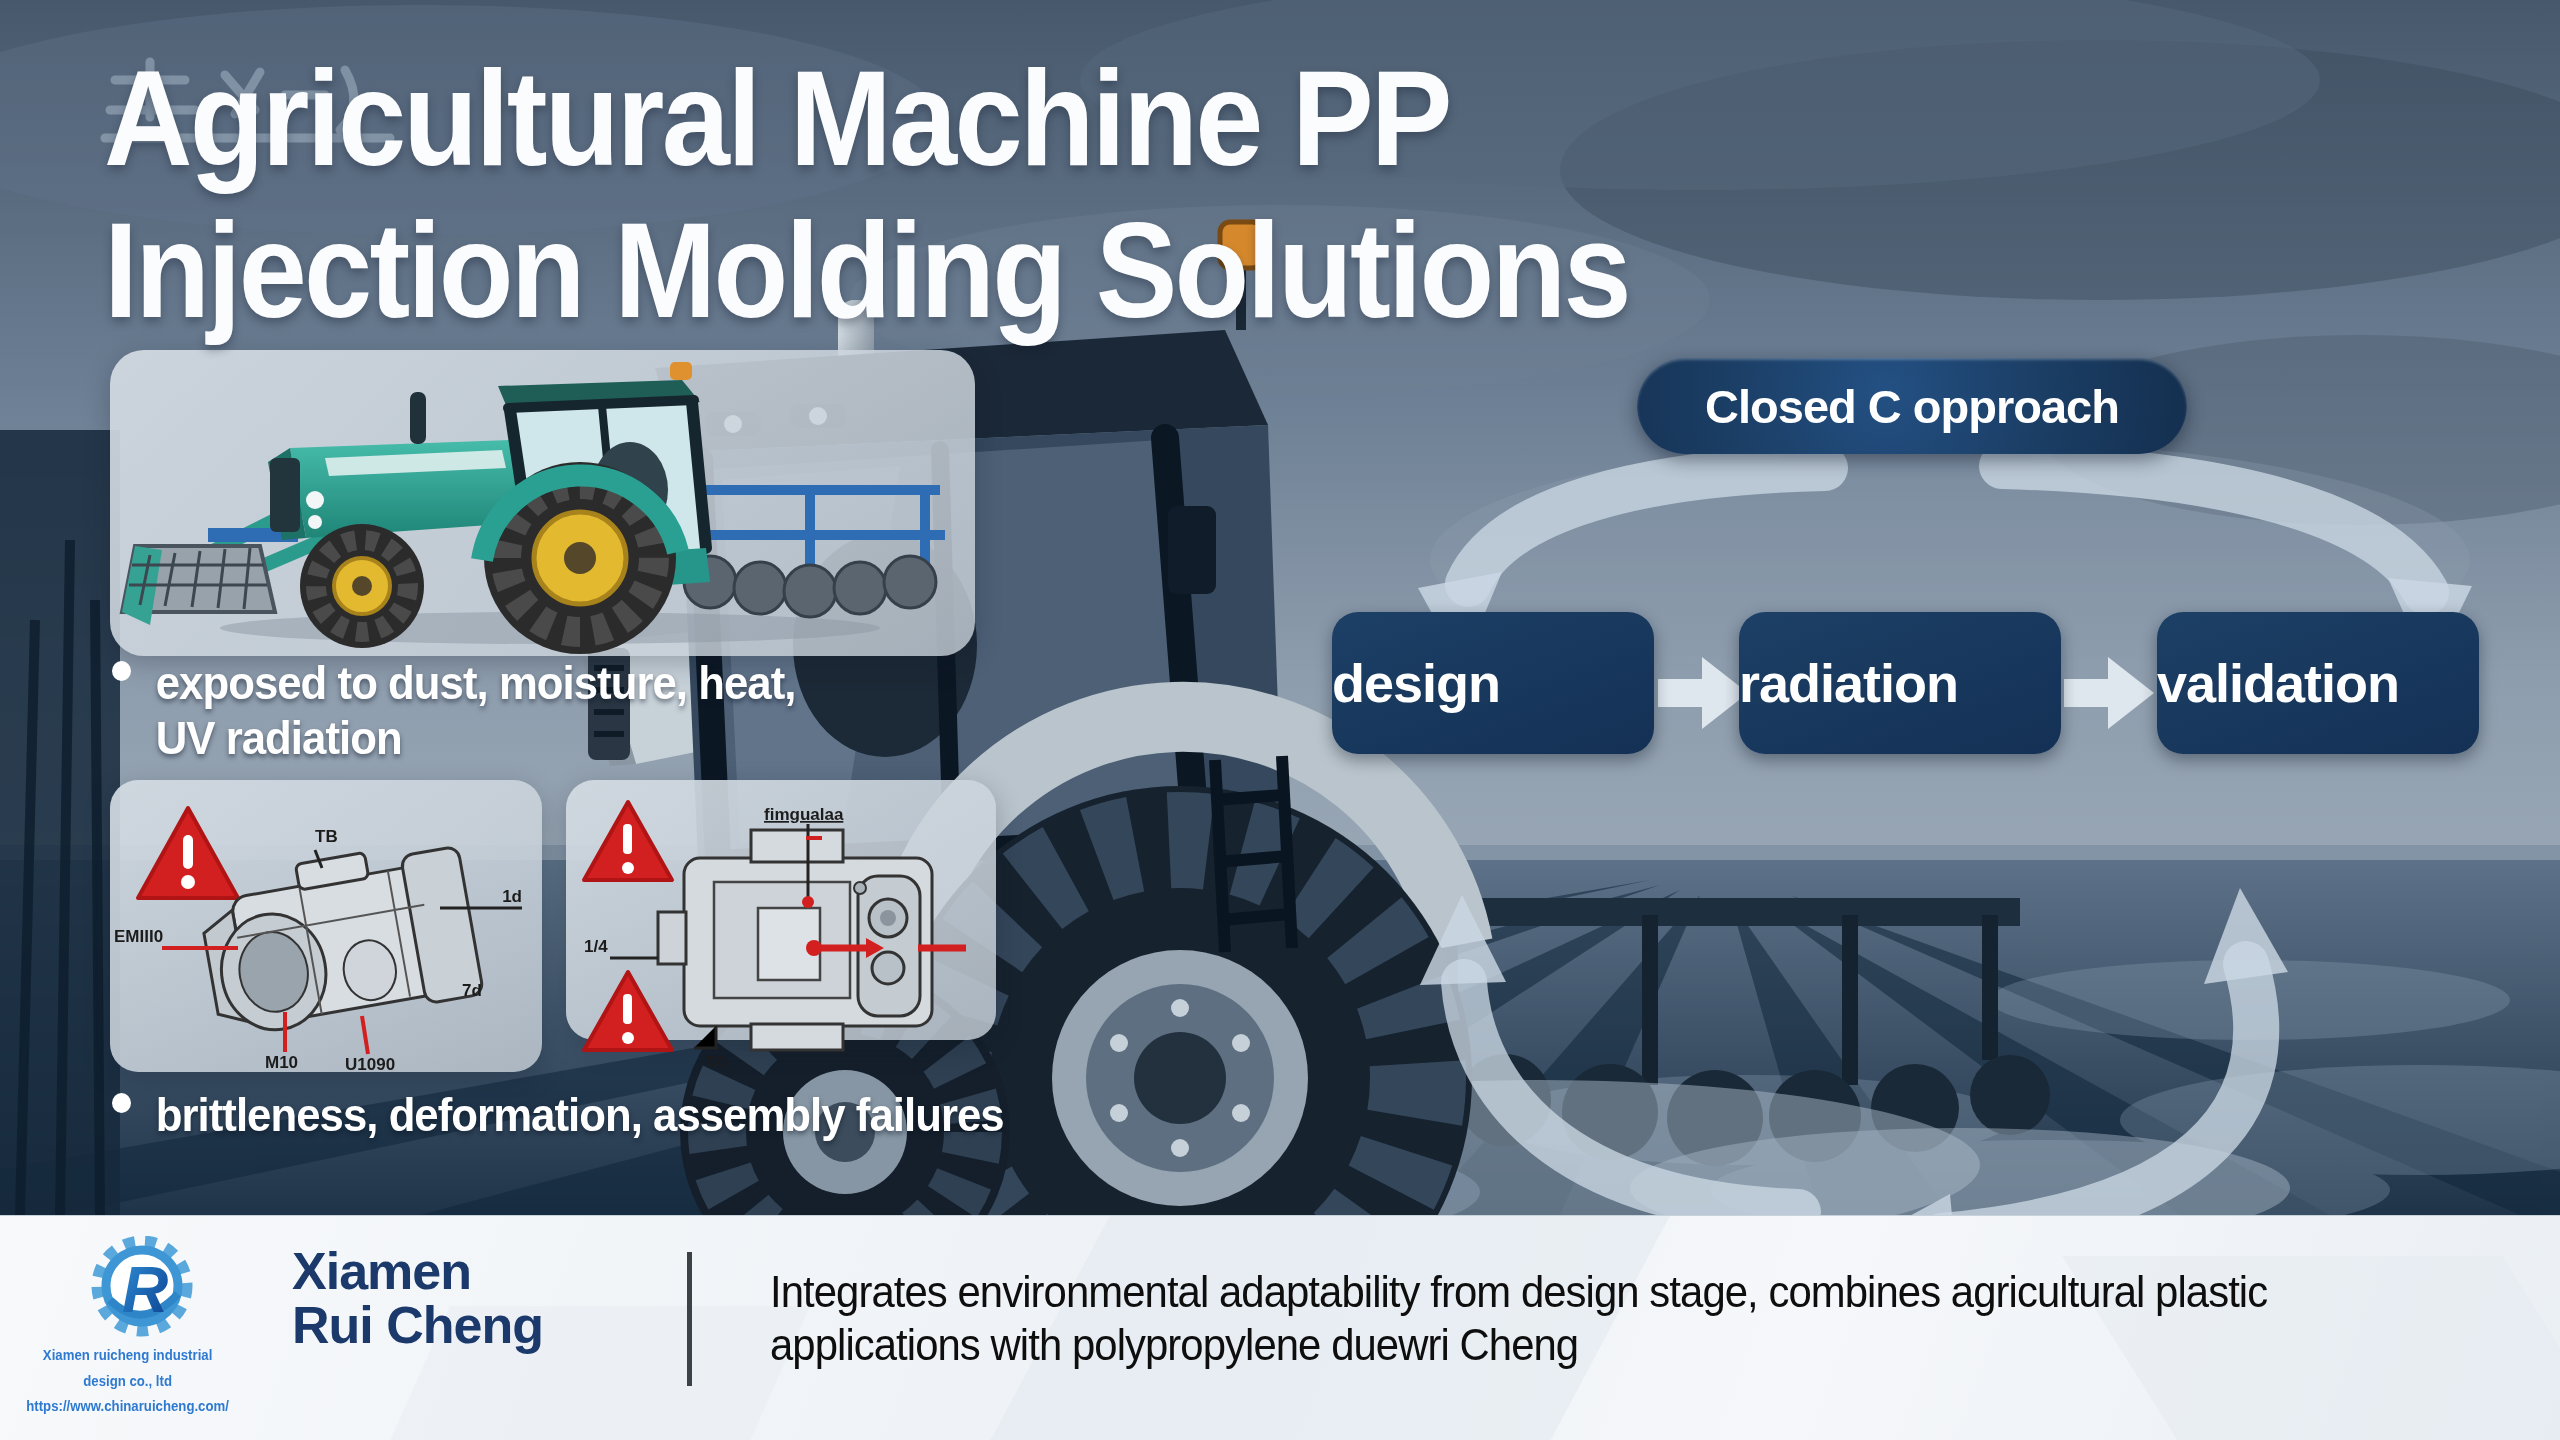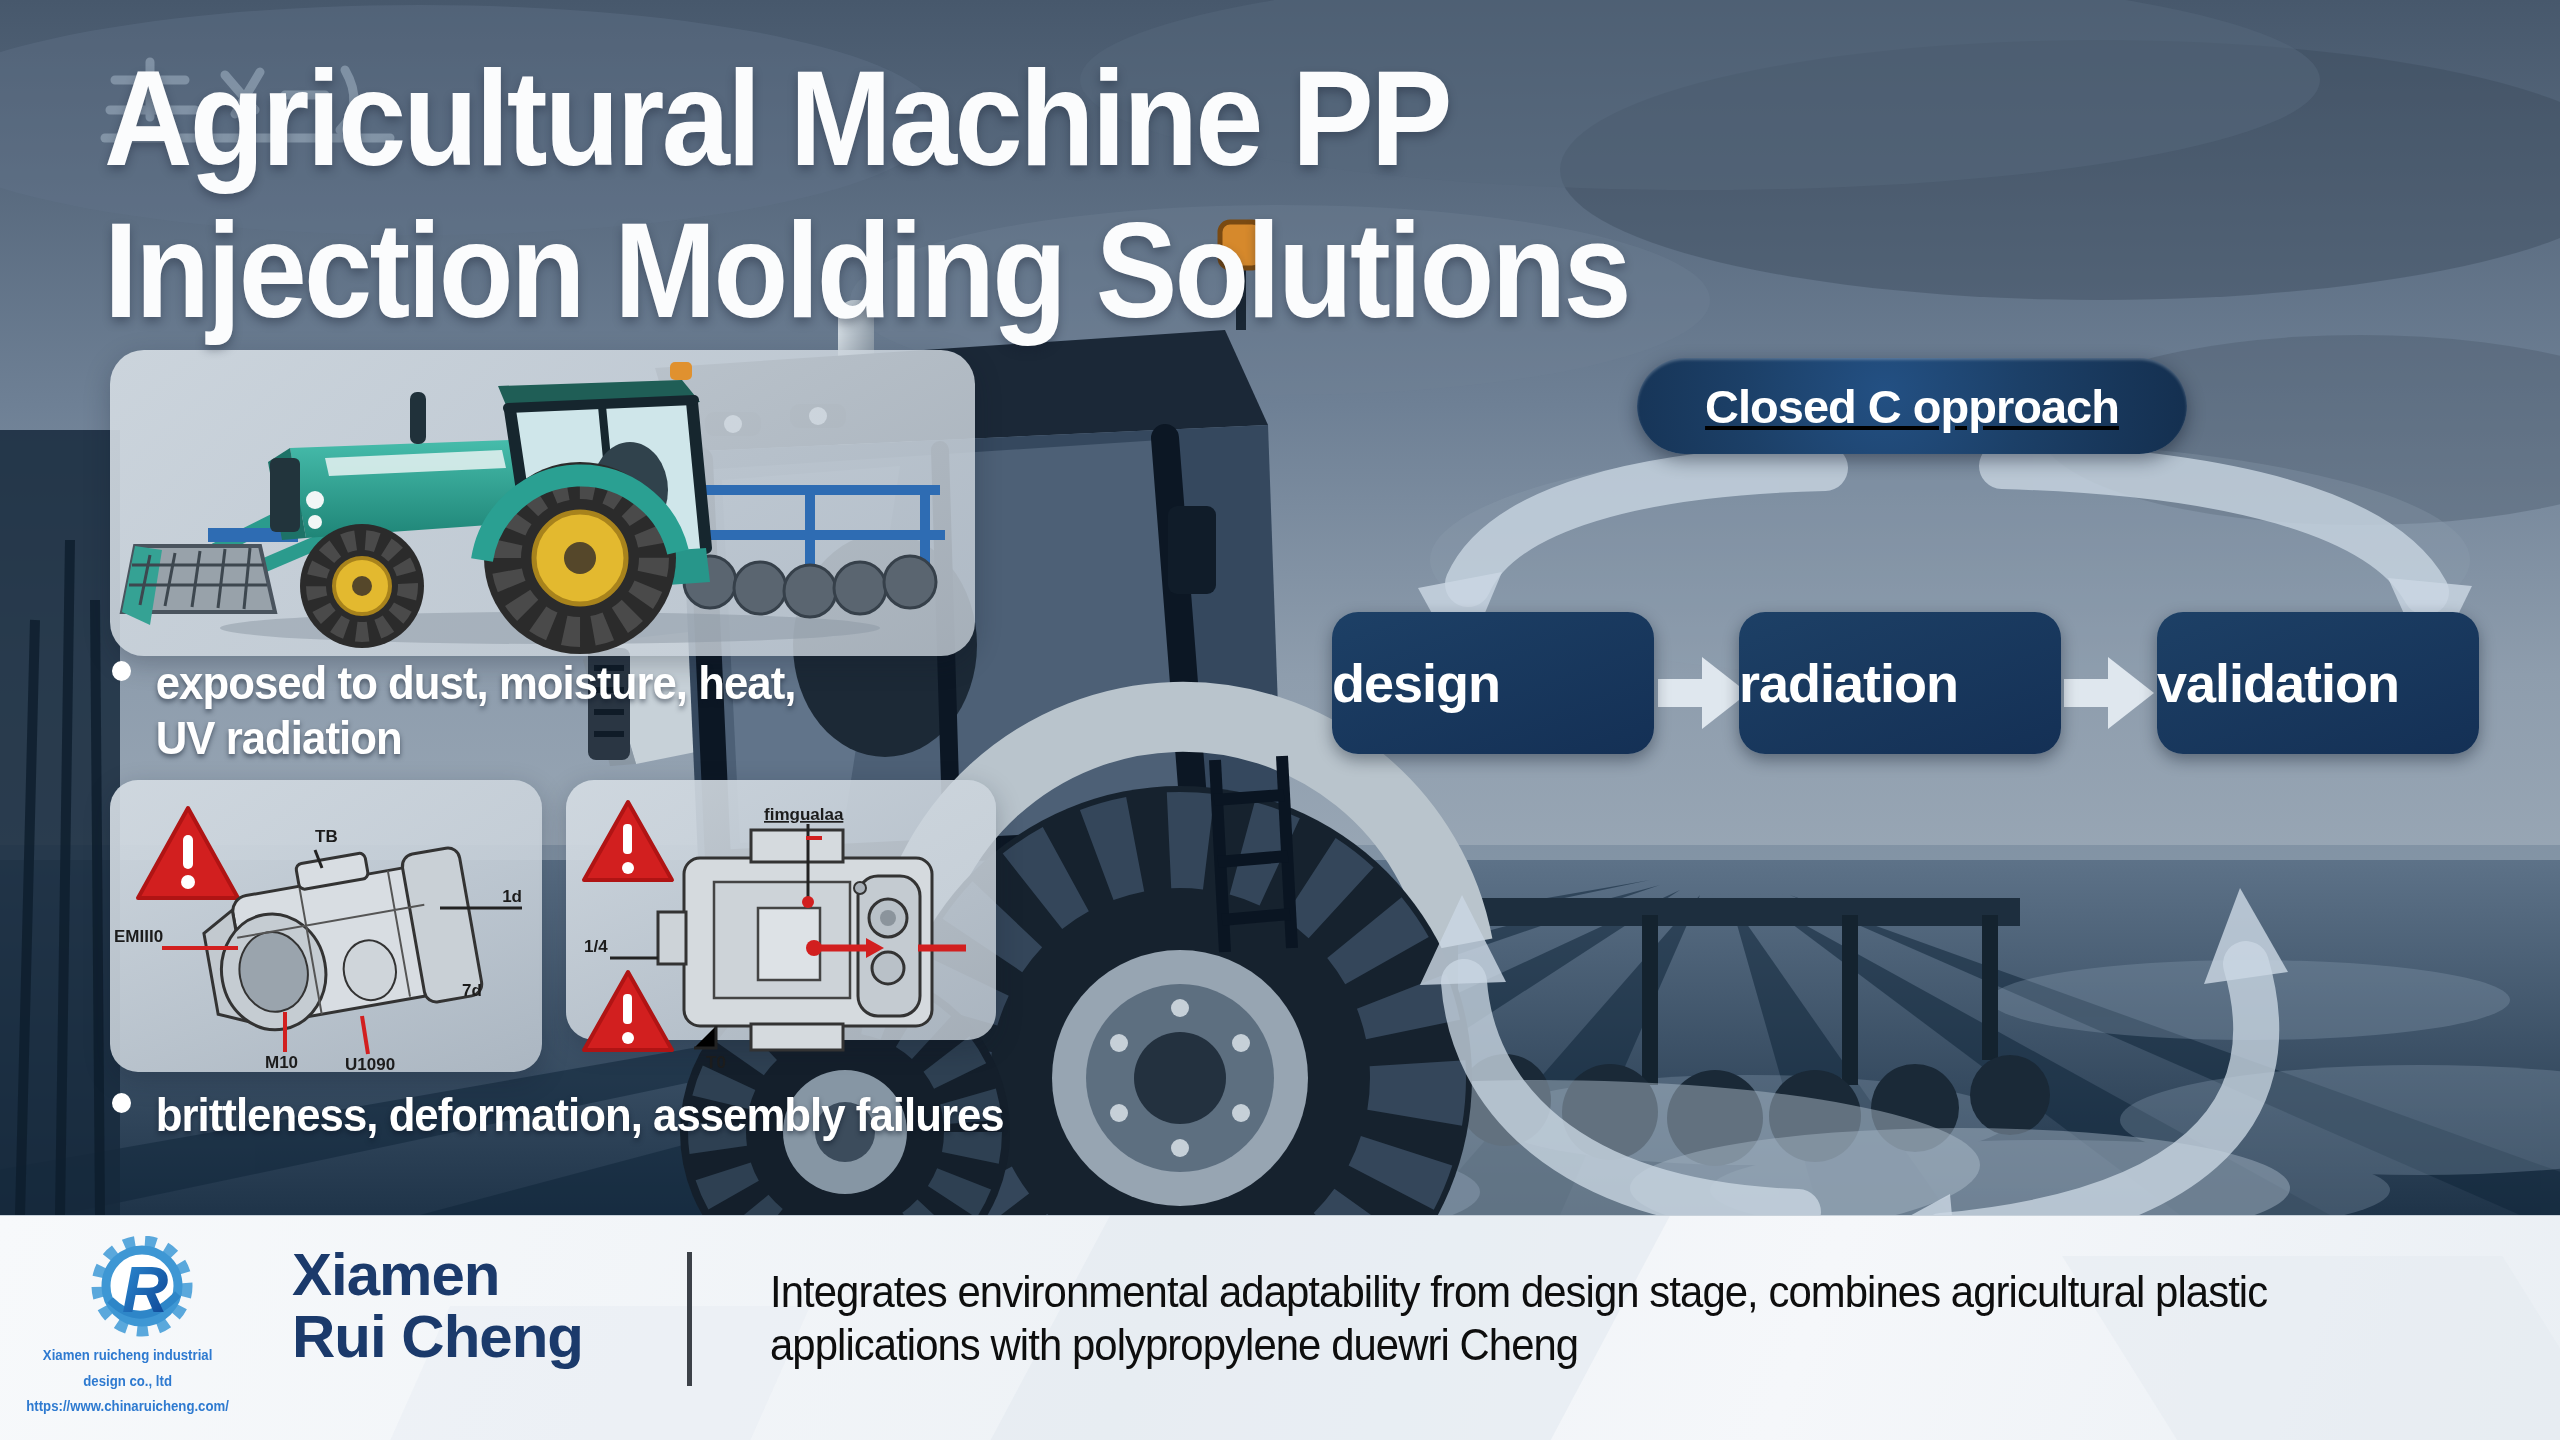--- a/index.html
+++ b/index.html
@@ -16,35 +16,35 @@
          border-radius:34px;box-shadow:0 8px 26px rgba(15,25,40,.25);z-index:3;}
   .bullet{z-index:4;color:#ffffff;font-weight:bold;font-size:46px;line-height:1.2;
           letter-spacing:-1px;transform:scaleX(.95);transform-origin:left top;
           text-shadow:0 3px 6px rgba(10,20,35,.5);}
   .bullet .dot{display:inline-block;width:20px;height:20px;border-radius:50%;
           background:#fff;margin-right:26px;vertical-align:18px;}
   
   #flow-pill{left:1637px;top:358px;width:550px;height:96px;z-index:4;
       background:radial-gradient(circle at 45% 35%, #235083 0%, #1c4068 45%, #142f4f 100%);
       border-radius:60px;display:flex;align-items:center;justify-content:center;
-      box-shadow:0 6px 18px rgba(10,20,35,.45), inset 0 2px 3px rgba(255,255,255,.25);text-decoration:underline;}
+      box-shadow:0 6px 18px rgba(10,20,35,.45), inset 0 2px 3px rgba(255,255,255,.25);}
   #flow-pill span{color:#fff;font-weight:bold;font-size:47px;letter-spacing:-1px;}
   .flow-box{top:612px;width:322px;height:142px;z-index:4;border-radius:26px;
       background:linear-gradient(160deg,#1d4066 0%,#15335а 100%);
       background:linear-gradient(160deg,#1d4066 0%,#143055 100%);
       display:flex;align-items:center;justify-content:flex-start;
       box-shadow:0 6px 16px rgba(10,20,35,.4);}
   .flow-box span{color:#fff;font-weight:bold;font-size:54px;letter-spacing:-1px;}
   
   #footer{left:0;top:1215px;width:2560px;height:225px;z-index:5;
       background:linear-gradient(110deg,#f7f9fb 0%,#eef2f6 45%,#f5f7fa 70%,#eaeff4 100%);
       border-top:1px solid #c8d2db;}
   .facet{position:absolute;background:#e3e9f0;opacity:.6;}
   #brand-name{left:292px;top:1244px;z-index:6;color:#1b3a6b;font-weight:bold;
-      font-size:60px;line-height:1.04;letter-spacing:-1px;}
+      font-size:52px;line-height:1.04;letter-spacing:-1px;}
   #logo-small-text{left:22px;top:1342px;width:240px;z-index:6;text-align:center;
       color:#2e7ad0;font-size:15px;font-weight:bold;line-height:1.7;
       transform:scaleX(.88);transform-origin:left top;}
   #footer-divider{left:687px;top:1252px;width:5px;height:134px;background:#3c4148;z-index:6;}
   #footer-desc{left:770px;top:1266px;width:1760px;z-index:6;color:#0e0e0e;
       font-size:45px;line-height:1.17;letter-spacing:-1px;
       transform:scaleX(.93);transform-origin:left top;}
   svg text{font-family:"Liberation Sans",sans-serif;}
 </style>
 </head>

